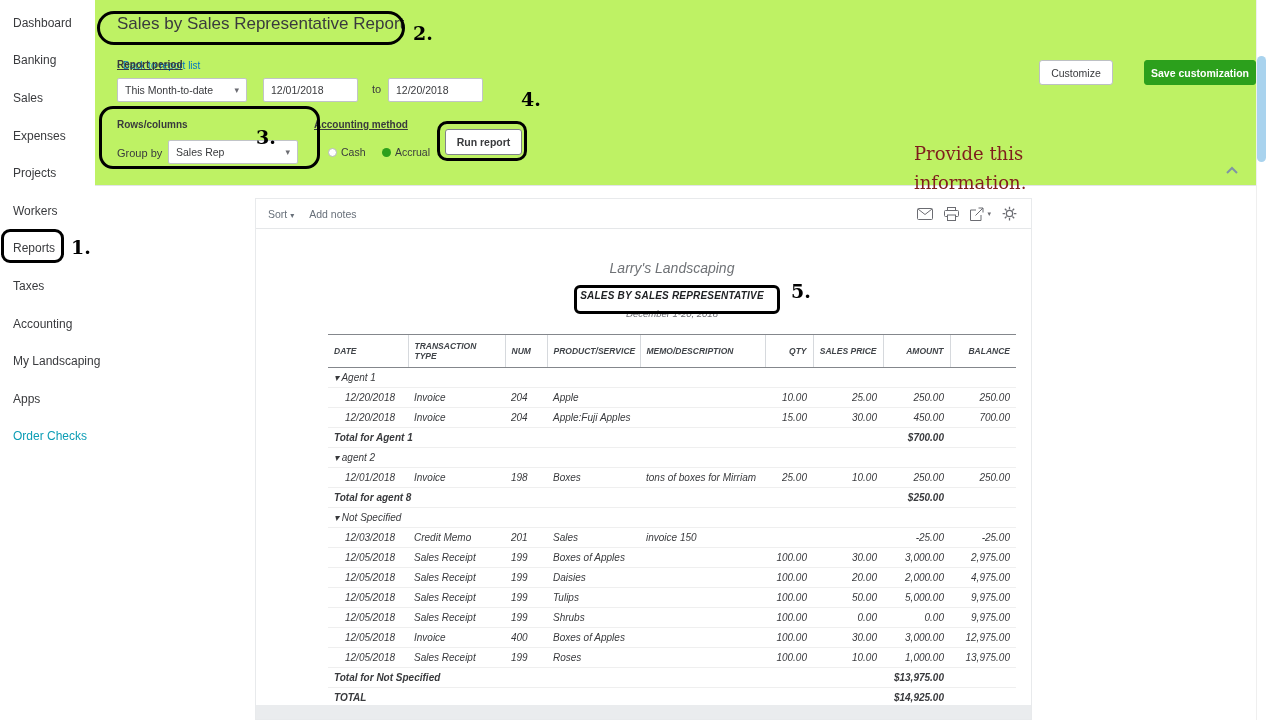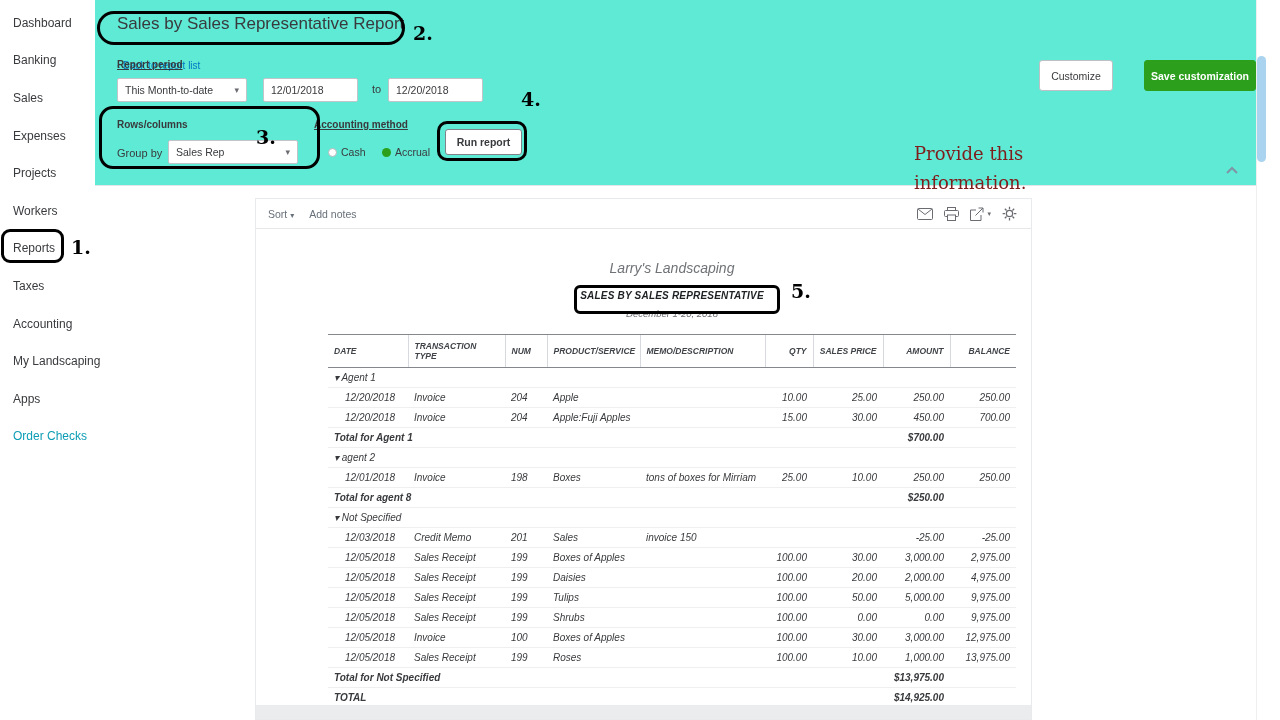--- a/index.html
+++ b/index.html
@@ -5,31 +5,31 @@
   * { margin:0; padding:0; box-sizing:border-box; }
   html,body { width:1280px; height:720px; overflow:hidden; background:#fff;
               font-family:"Liberation Sans", sans-serif; color:#393a3d; }
 
   
   .sidebar { position:absolute; left:0; top:0; width:95px; height:720px; background:#fff; padding-top:4px; z-index:2;text-align:right; }
   .side-item { height:37.6px; display:flex; align-items:center; padding-left:13px; font-size:12px; color:#393a3d; cursor:pointer; white-space:nowrap; }
   .side-item.accent { color:#0c9db5; }
 
   
-  .hdr { position:absolute; left:95px; top:0; width:1161px; height:186px; background:#5eead4; border-bottom:1px solid #e2e4e7; }
+  .hdr { position:absolute; left:95px; top:0; width:1161px; height:186px; background:#bef264; border-bottom:1px solid #e2e4e7; }
   .page-title { position:absolute; left:22px; top:14px; font-size:17px; color:#393a3d; }
   .back-link { position:absolute; left:22px; top:60px; font-size:10px; color:#0077c5; cursor:pointer; }
   .mini-label { position:absolute; font-size:10px; font-weight:bold; color:#393a3d; }
   .u { text-decoration:underline; }
   .ctl { position:absolute; height:24px; background:#fff; border:1px solid #c1c4c8; border-radius:2px;
          font-size:10.5px; display:flex; align-items:center; padding:0 7px; color:#393a3d; }
   .ctl .caret { margin-left:auto; color:#6b6c72; font-size:9px; padding-left:6px; }
   input.ctl { display:block; padding:0 7px; font-family:"Liberation Sans",sans-serif; }
   .to-label { position:absolute; font-size:11px; }
-  .btn { position:absolute; height:31px; border-radius:3px; font-size:10.5px; display:flex; align-items:center; justify-content:center; cursor:pointer; }
+  .btn { position:absolute; height:25px; border-radius:3px; font-size:10.5px; display:flex; align-items:center; justify-content:center; cursor:pointer; }
   .btn.white { background:#fff; border:1px solid #bdc0c4; color:#393a3d; }
   .btn.green { background:#2ca01c; border:1px solid #2ca01c; color:#fff; font-weight:bold; }
   .btn.run { background:#fff; border:1px solid #80838a; color:#393a3d; font-weight:bold; height:26px; }
   .radio-row { position:absolute; display:flex; align-items:center; font-size:10.5px; gap:4px; cursor:pointer; }
   .rdot { width:9px; height:9px; border-radius:50%; }
   .rdot.off { border:1px solid #b4b7bb; background:#fff; }
   .rdot.on  { background:#2ca01c; }
 
   
   .card { position:absolute; left:255px; top:198px; width:777px; height:522px; background:#fff; border:1px solid #e8eaec; }
@@ -300,21 +300,21 @@
             <td>Shrubs</td>
             <td></td>
             <td class="num">100.00</td>
             <td class="num">0.00</td>
             <td class="num">0.00</td>
             <td class="num">9,975.00</td>
           </tr>
           <tr class="data-row">
             <td class=" indent">12/05/2018</td>
             <td>Invoice</td>
-            <td>100</td>
+            <td>400</td>
             <td>Boxes of Apples</td>
             <td></td>
             <td class="num">100.00</td>
             <td class="num">30.00</td>
             <td class="num">3,000.00</td>
             <td class="num">12,975.00</td>
           </tr>
           <tr class="data-row">
             <td class=" indent">12/05/2018</td>
             <td>Sales Receipt</td>

